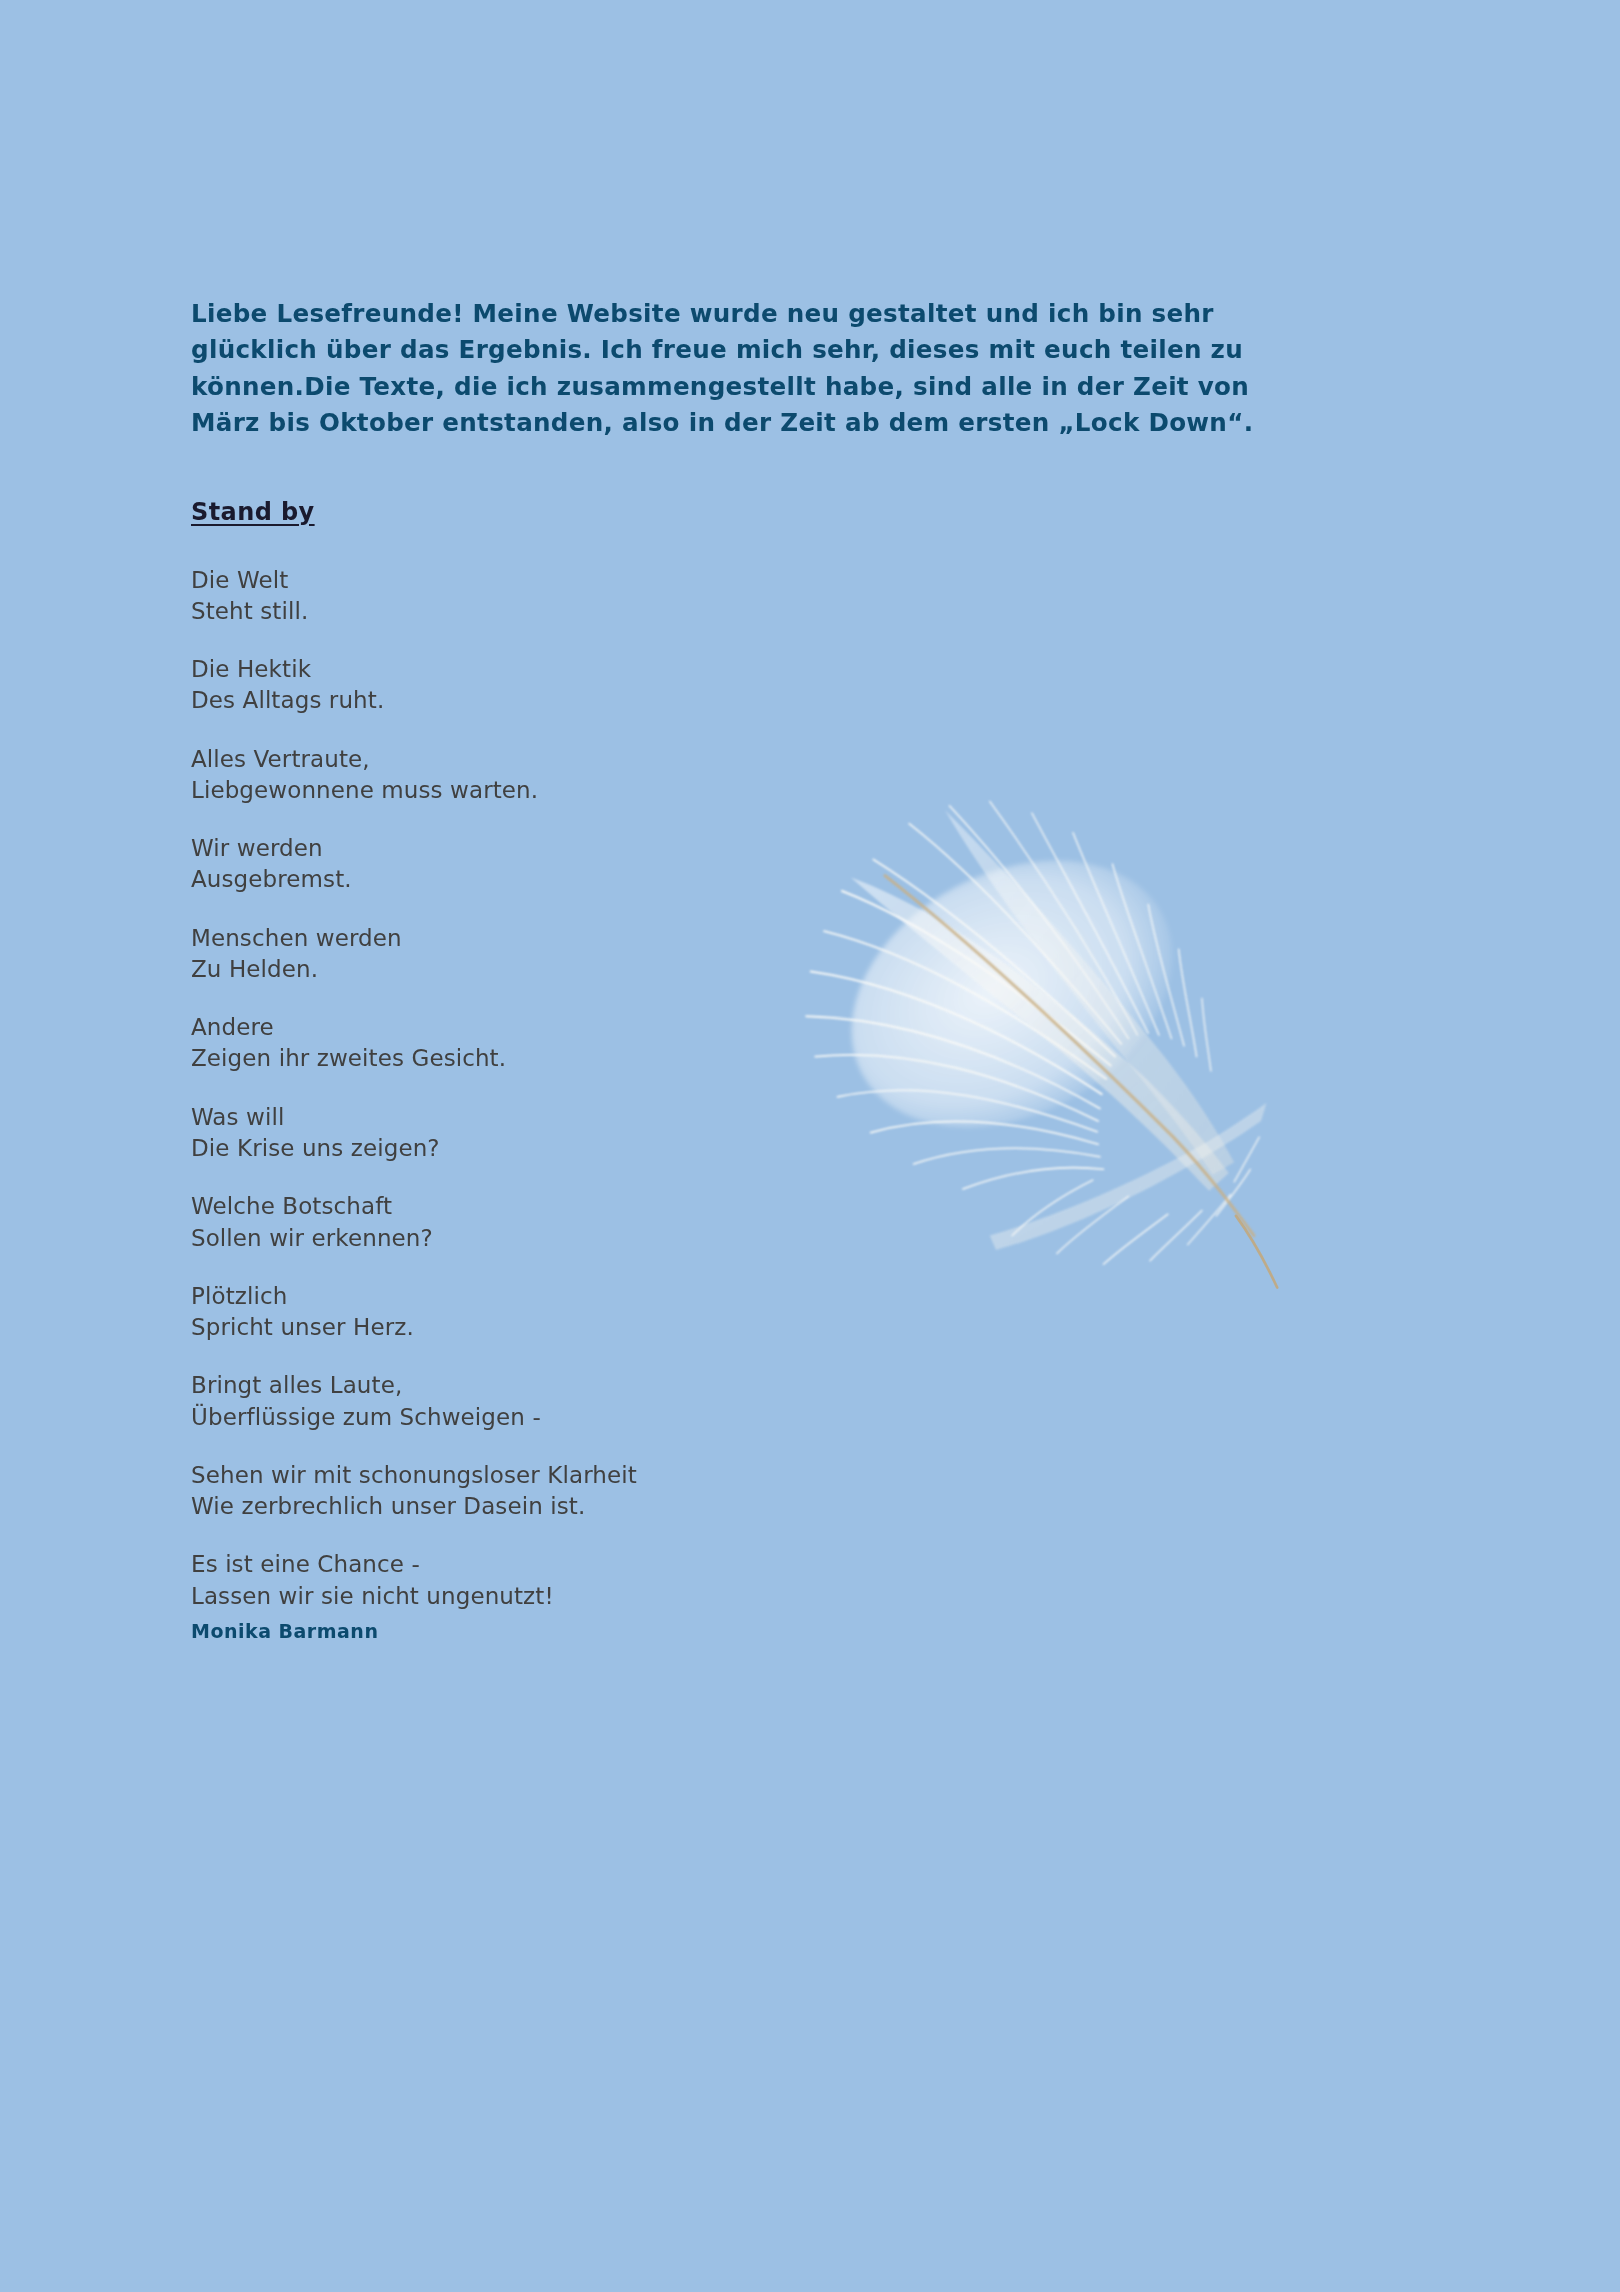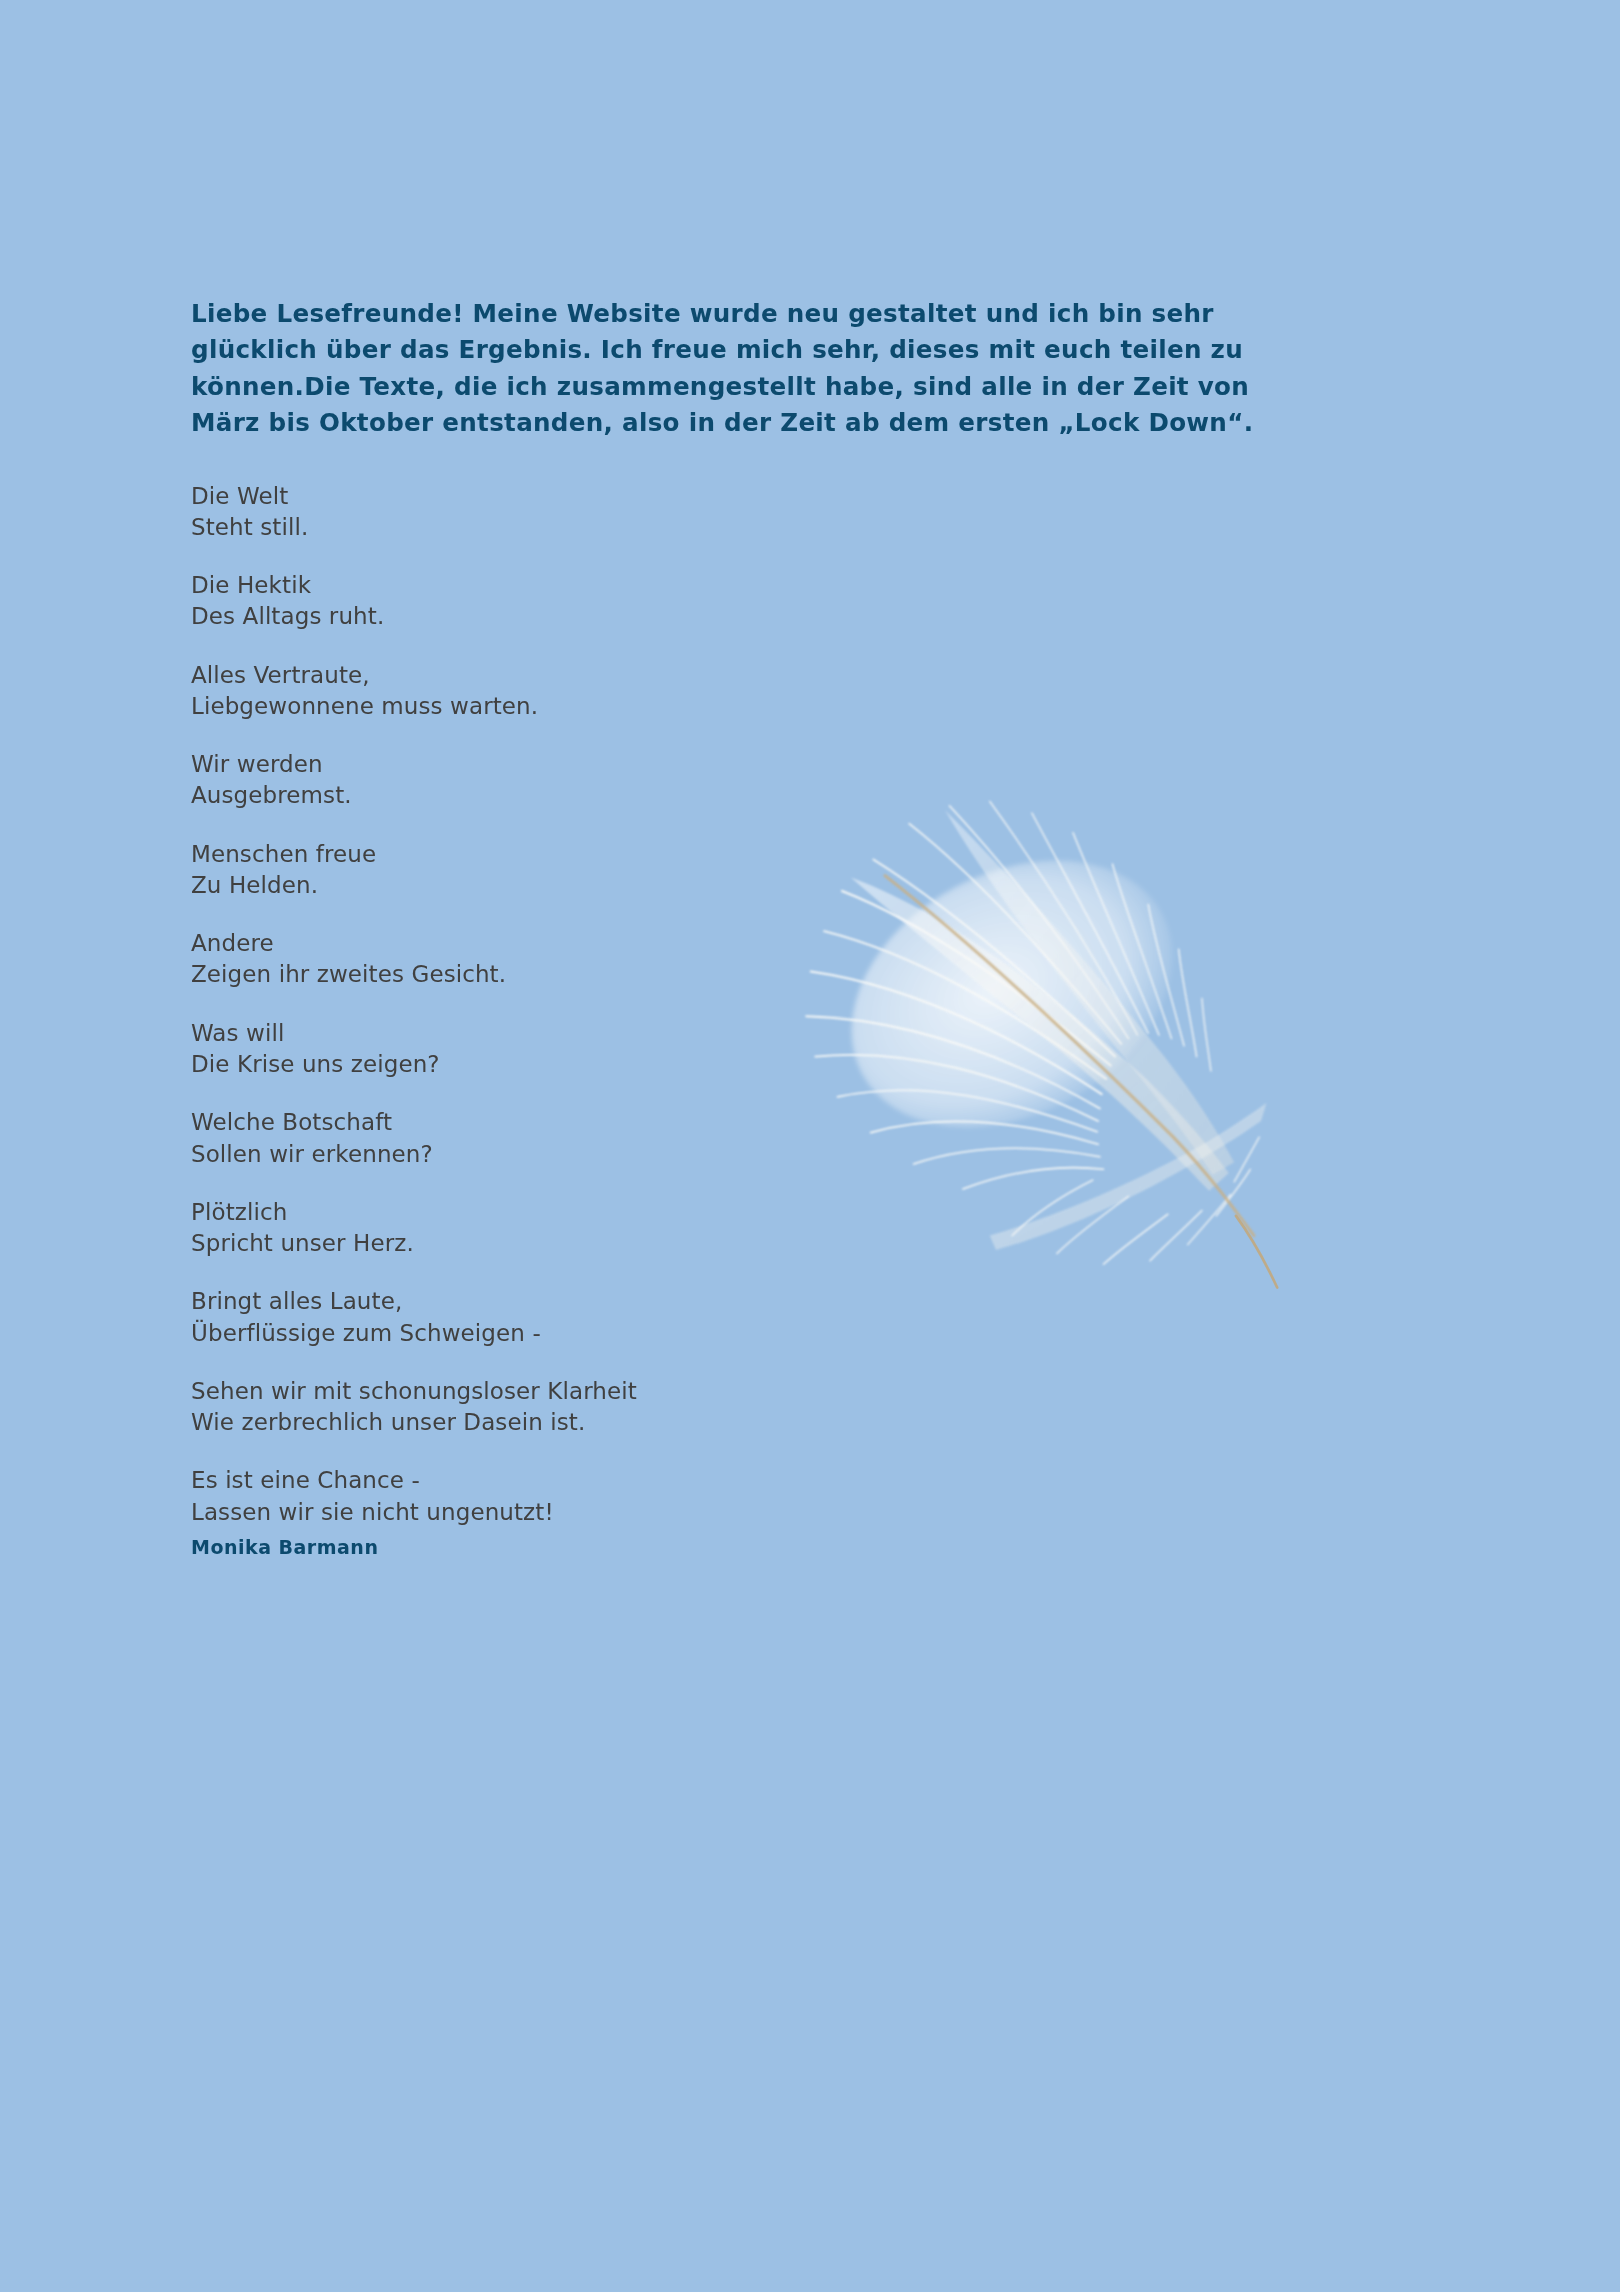--- a/index.html
+++ b/index.html
@@ -163,40 +163,43 @@
 
   <div class="content">
 
     <div class="intro">
       <span class="ln">Liebe Lesefreunde! Meine Website wurde neu gestaltet und ich bin sehr</span>
       <span class="ln">glücklich über das Ergebnis. Ich freue mich sehr, dieses mit euch teilen zu</span>
       <span class="ln">können.Die Texte, die ich zusammengestellt habe, sind alle in der Zeit von</span>
       <span class="ln">März bis Oktober entstanden, also in der Zeit ab dem ersten „Lock Down“.</span>
     </div>
 
+    <div>
+      <div class="poem-title">Stand by</div>
+    </div>
 
     <div class="stanzas">
       <div class="stanza">
         <div class="line">Die Welt</div>
         <div class="line">Steht still.</div>
       </div>
       <div class="stanza">
         <div class="line">Die Hektik</div>
         <div class="line">Des Alltags ruht.</div>
       </div>
       <div class="stanza">
         <div class="line">Alles Vertraute,</div>
         <div class="line">Liebgewonnene muss warten.</div>
       </div>
       <div class="stanza">
         <div class="line">Wir werden</div>
         <div class="line">Ausgebremst.</div>
       </div>
       <div class="stanza">
-        <div class="line">Menschen freue</div>
+        <div class="line">Menschen werden</div>
         <div class="line">Zu Helden.</div>
       </div>
       <div class="stanza">
         <div class="line">Andere</div>
         <div class="line">Zeigen ihr zweites Gesicht.</div>
       </div>
       <div class="stanza">
         <div class="line">Was will</div>
         <div class="line">Die Krise uns zeigen?</div>
       </div>

